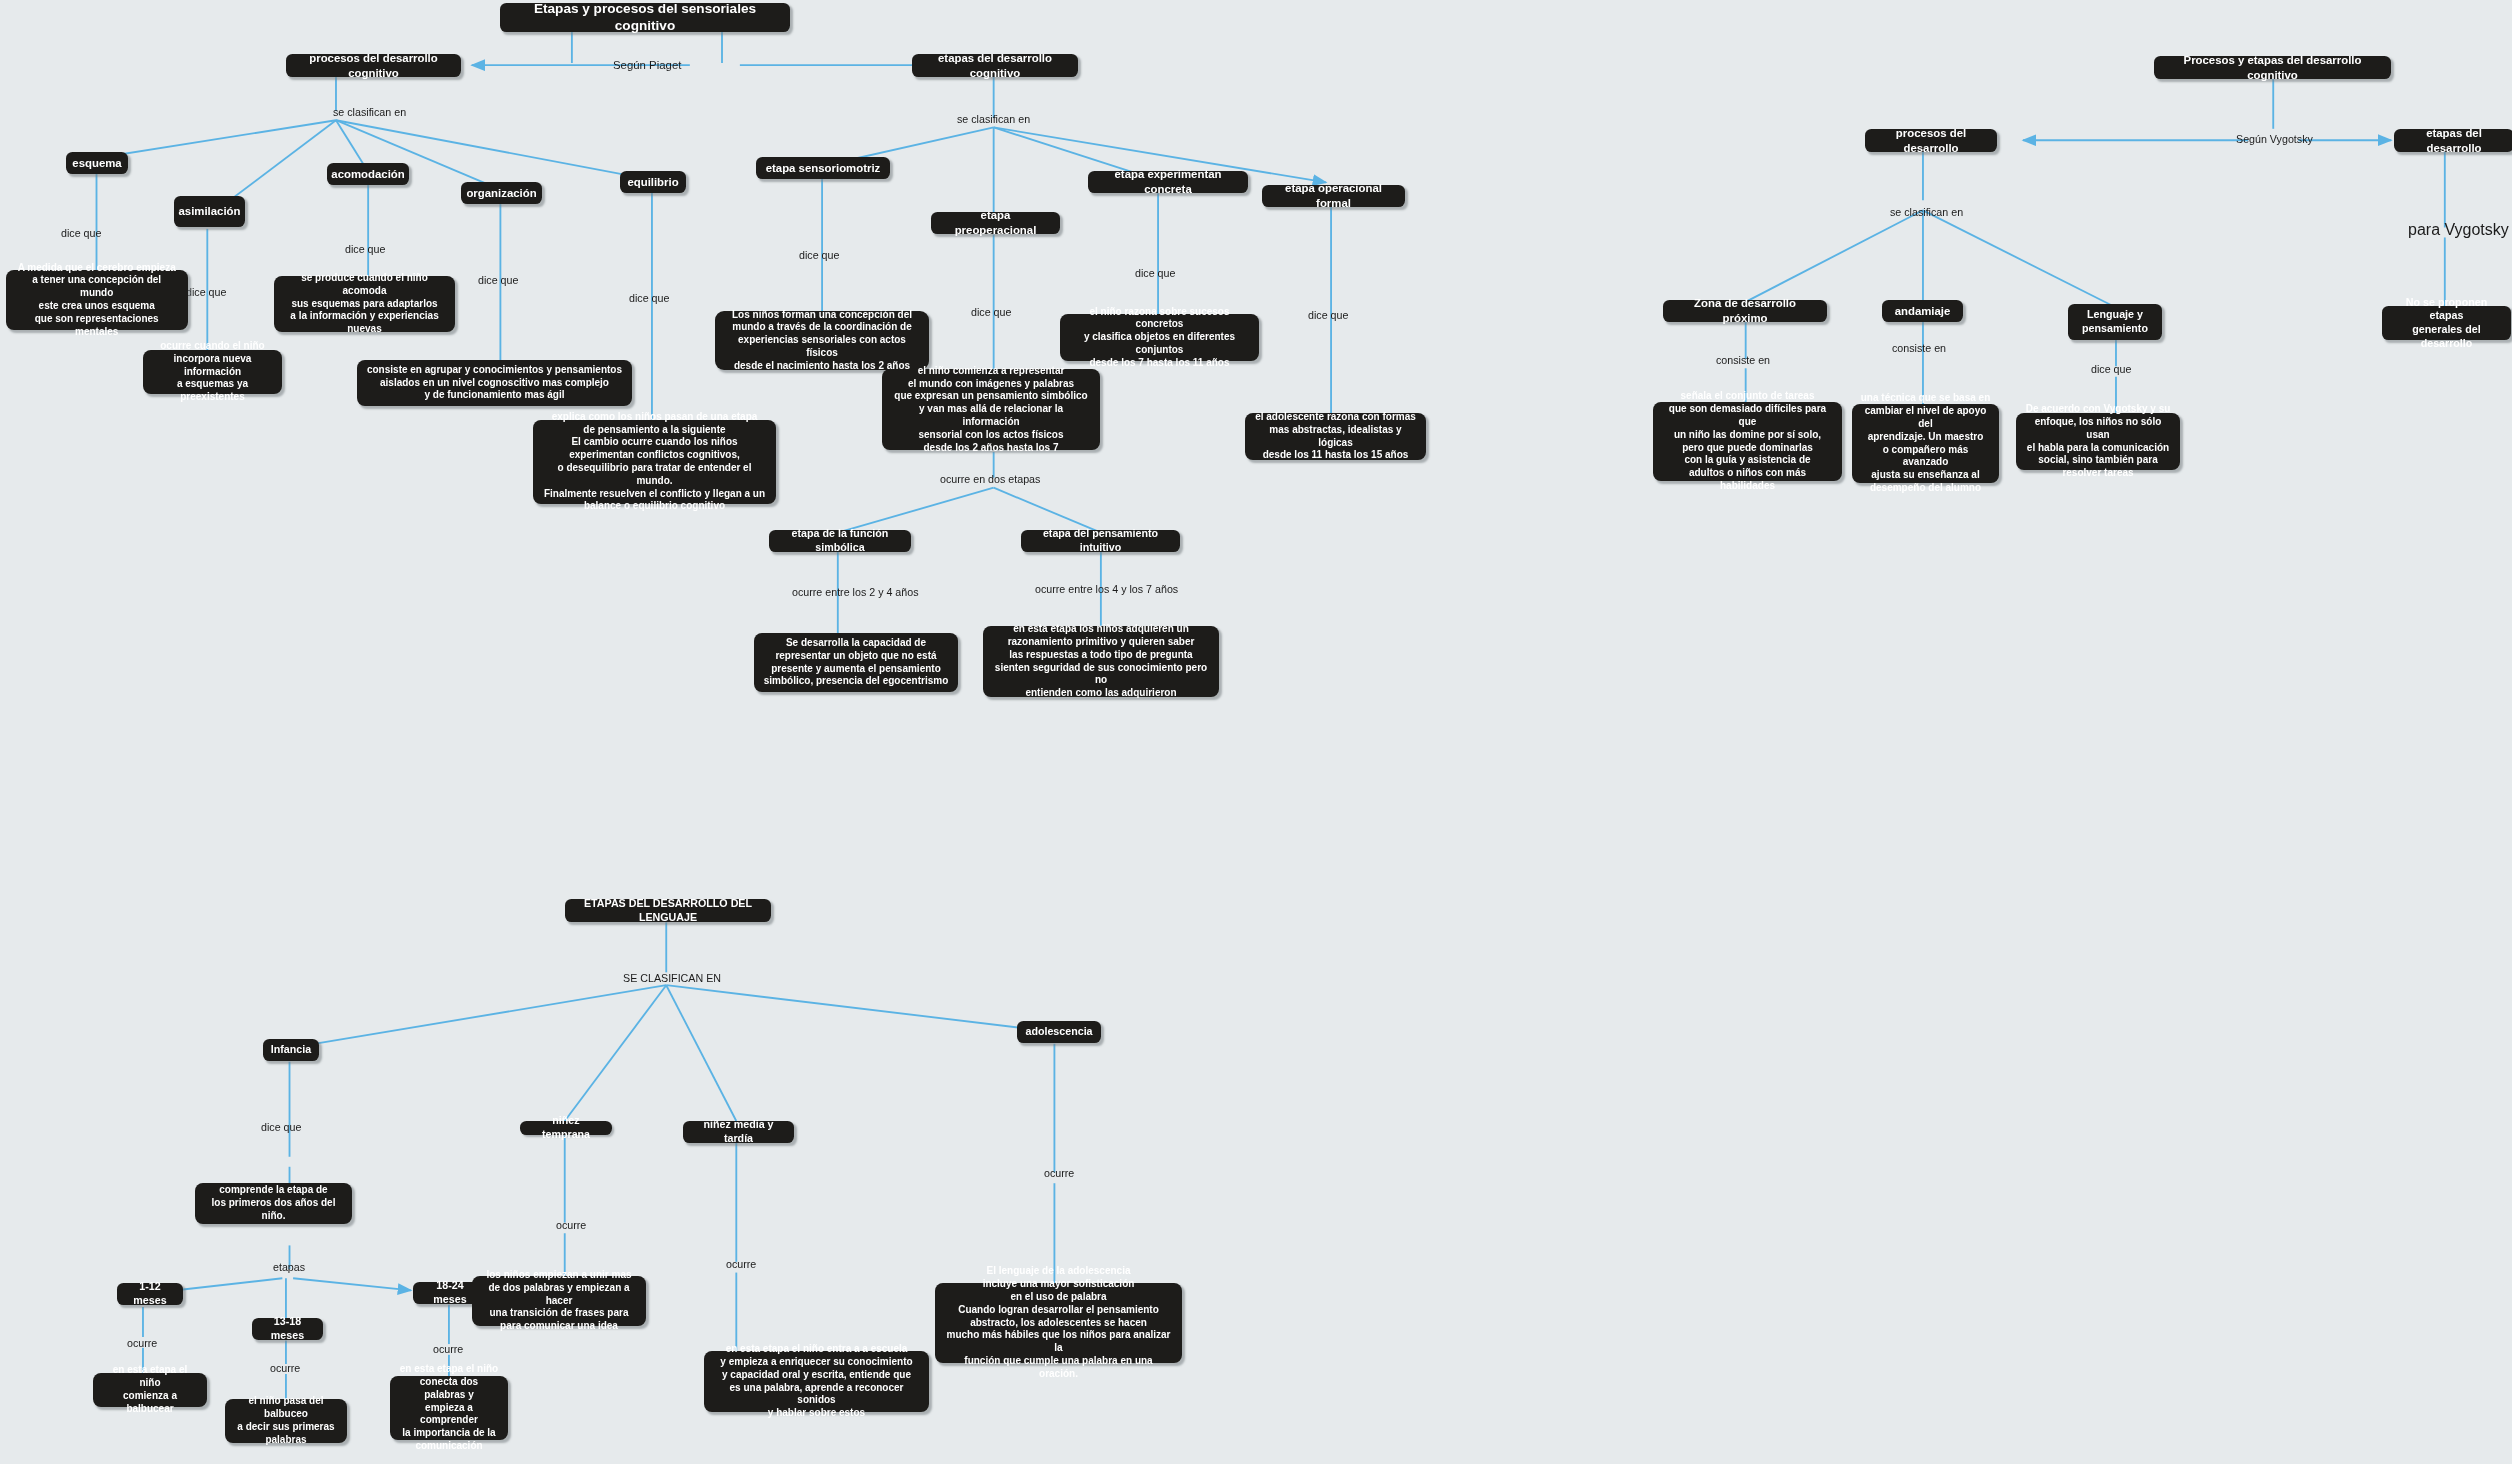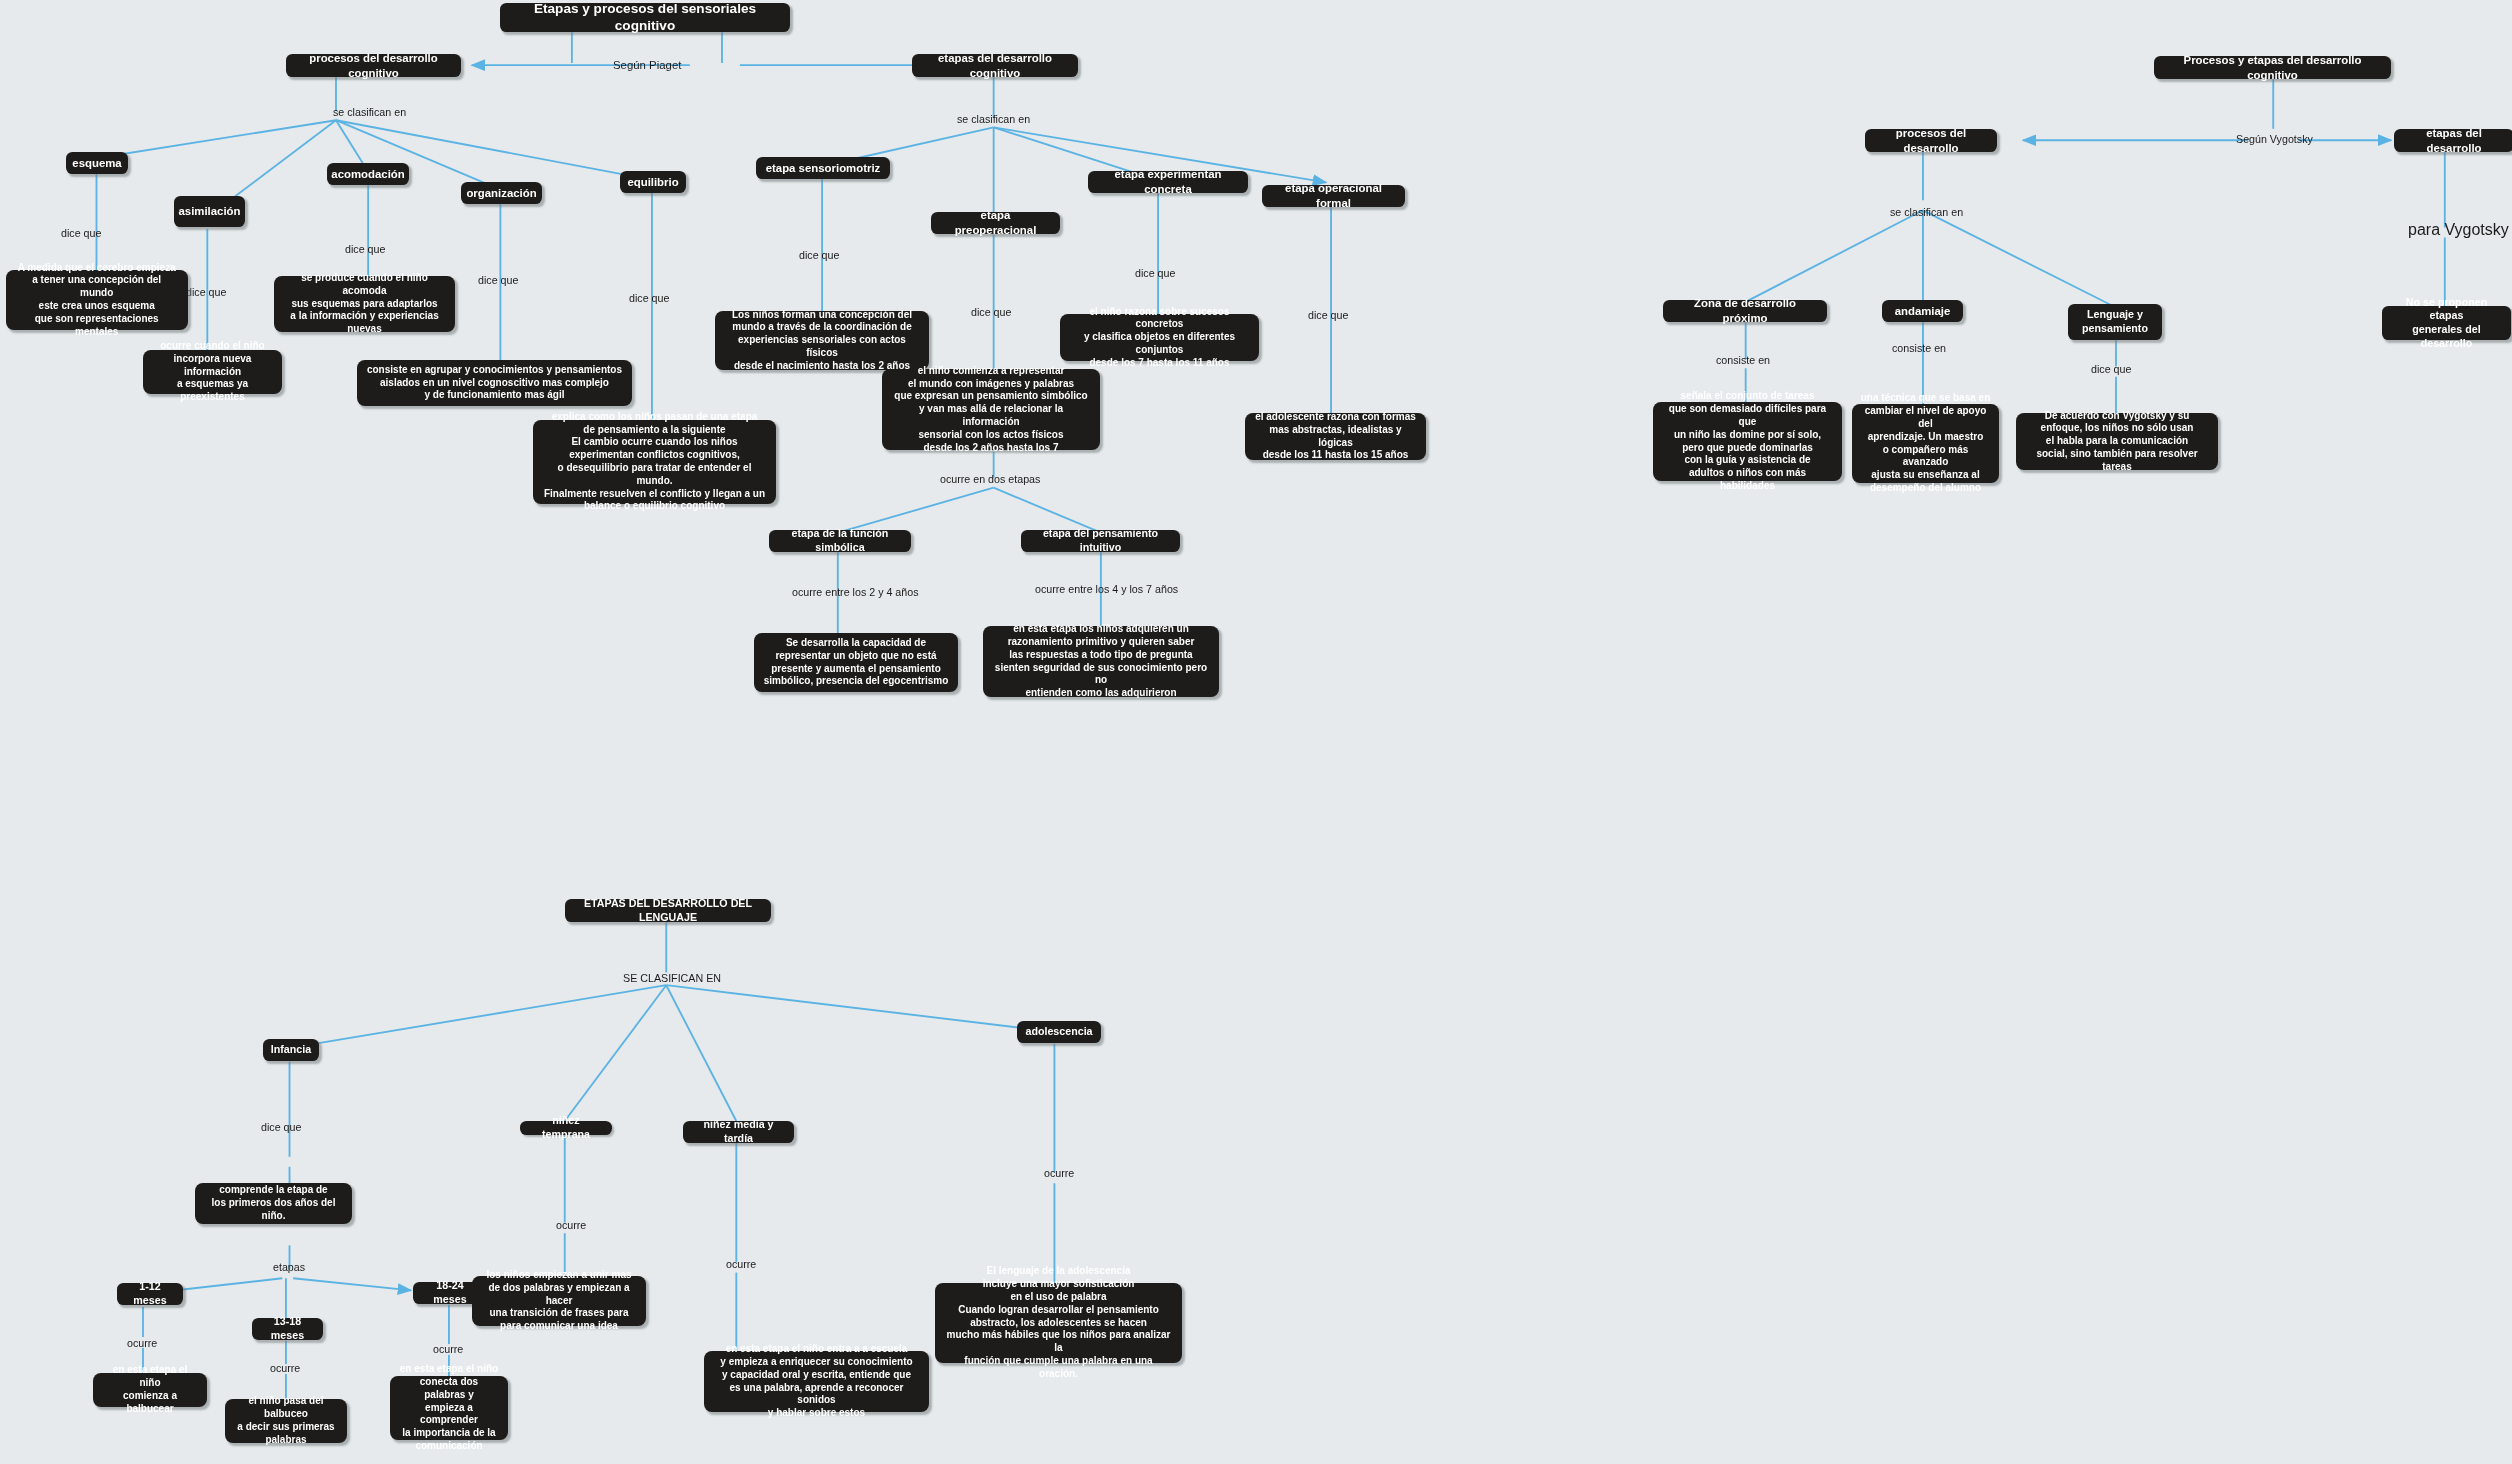--- a/index.html
+++ b/index.html
@@ -197,21 +197,21 @@
 
   <div class="node" style="left:1088px; top:171px; width:160px; height:22px; font-size:11.4px;">etapa experimentan concreta</div>
 
   <div class="node" style="left:1262px; top:185px; width:143px; height:22px; font-size:11.4px;">etapa operacional formal</div>
 
   <div class="linklabel" style="left:799px; top:249px; font-size:10.7px;">dice que</div>
   <div class="linklabel" style="left:971px; top:306px; font-size:10.7px;">dice que</div>
   <div class="linklabel" style="left:1135px; top:267px; font-size:10.7px;">dice que</div>
   <div class="linklabel" style="left:1308px; top:309px; font-size:10.7px;">dice que</div>
 
-  <div class="node big" style="left:715px; top:311px; width:214px; height:59px; font-size:10px;">Los niños forman una concepción del
+  <div class="node big" style="left:715px; top:311px; width:214px; height:59px; font-size:10px;border-radius:9px;">Los niños forman una concepción del
 mundo a través de la coordinación de
 experiencias sensoriales con actos físicos
 desde el nacimiento hasta los 2 años</div>
 
   <div class="node big" style="left:882px; top:369px; width:218px; height:81px; font-size:10px;">el niño comienza a representar
 el mundo con imágenes y palabras
 que expresan un pensamiento simbólico
 y van mas allá de relacionar la información
 sensorial con los actos físicos
 desde los 2 años hasta los 7</div>
@@ -278,21 +278,21 @@
 con la guía y asistencia de
 adultos o niños con más habilidades</div>
 
   <div class="node big" style="left:1852px; top:404px; width:147px; height:79px; font-size:10px;">una técnica que se basa en
 cambiar el nivel de apoyo del
 aprendizaje. Un maestro
 o compañero más avanzado
 ajusta su enseñanza al
 desempeño del alumno</div>
 
-  <div class="node big" style="left:2016px; top:413px; width:202px; height:57px; font-size:10px;">De acuerdo con Vygotsky y su
+  <div class="node big" style="left:2016px; top:413px; width:164px; height:57px; font-size:10px;">De acuerdo con Vygotsky y su
 enfoque, los niños no sólo usan
 el habla para la comunicación
 social, sino también para resolver tareas</div>
 
   <div class="node map-title" style="left:565px; top:899px; width:206px; height:23px; font-size:10.7px;">ETAPAS DEL DESARROLLO DEL LENGUAJE</div>
 
   <div class="linklabel" style="left:623px; top:972px; font-size:10.7px;">SE CLASIFICAN EN</div>
 
   <div class="node" style="left:263px; top:1039px; width:56px; height:22px; font-size:10.7px;">Infancia</div>
 

